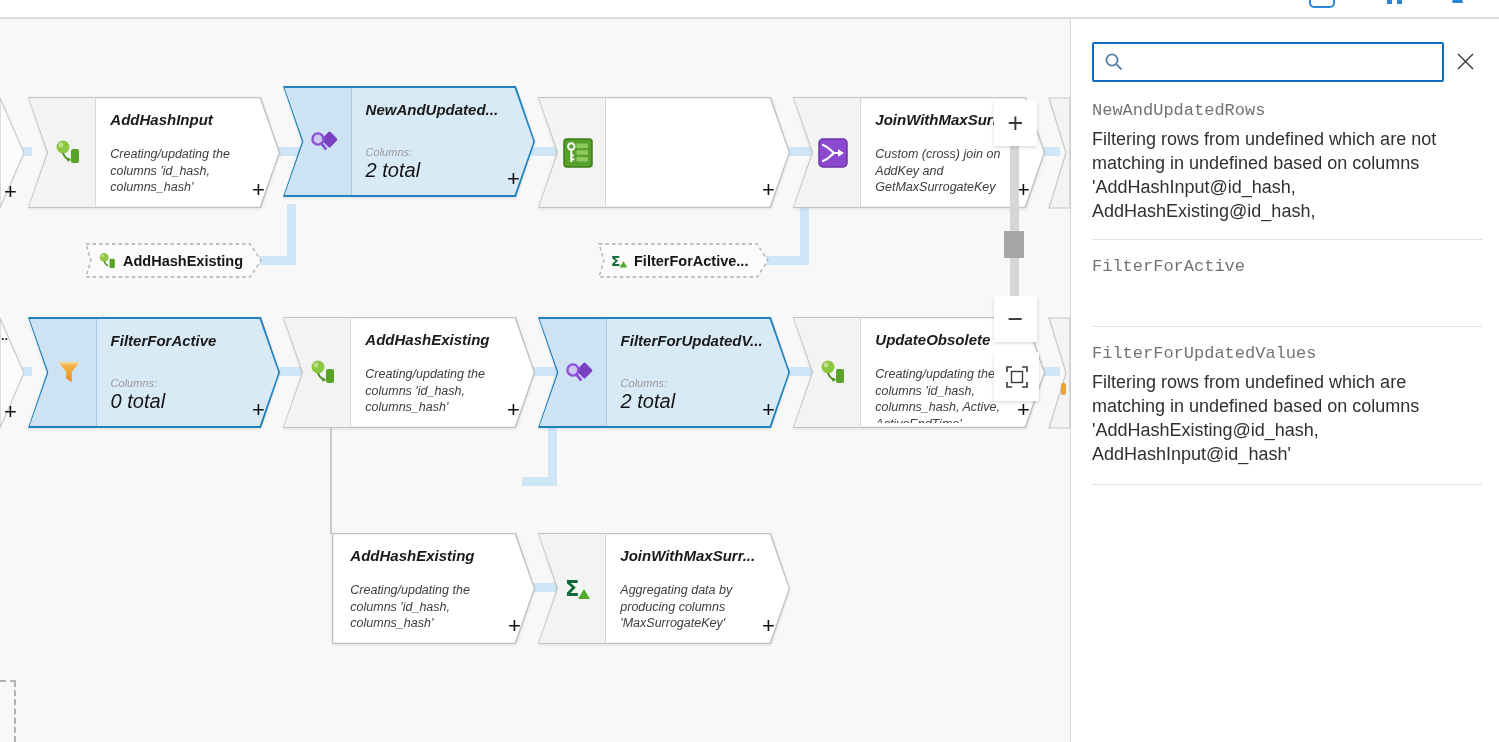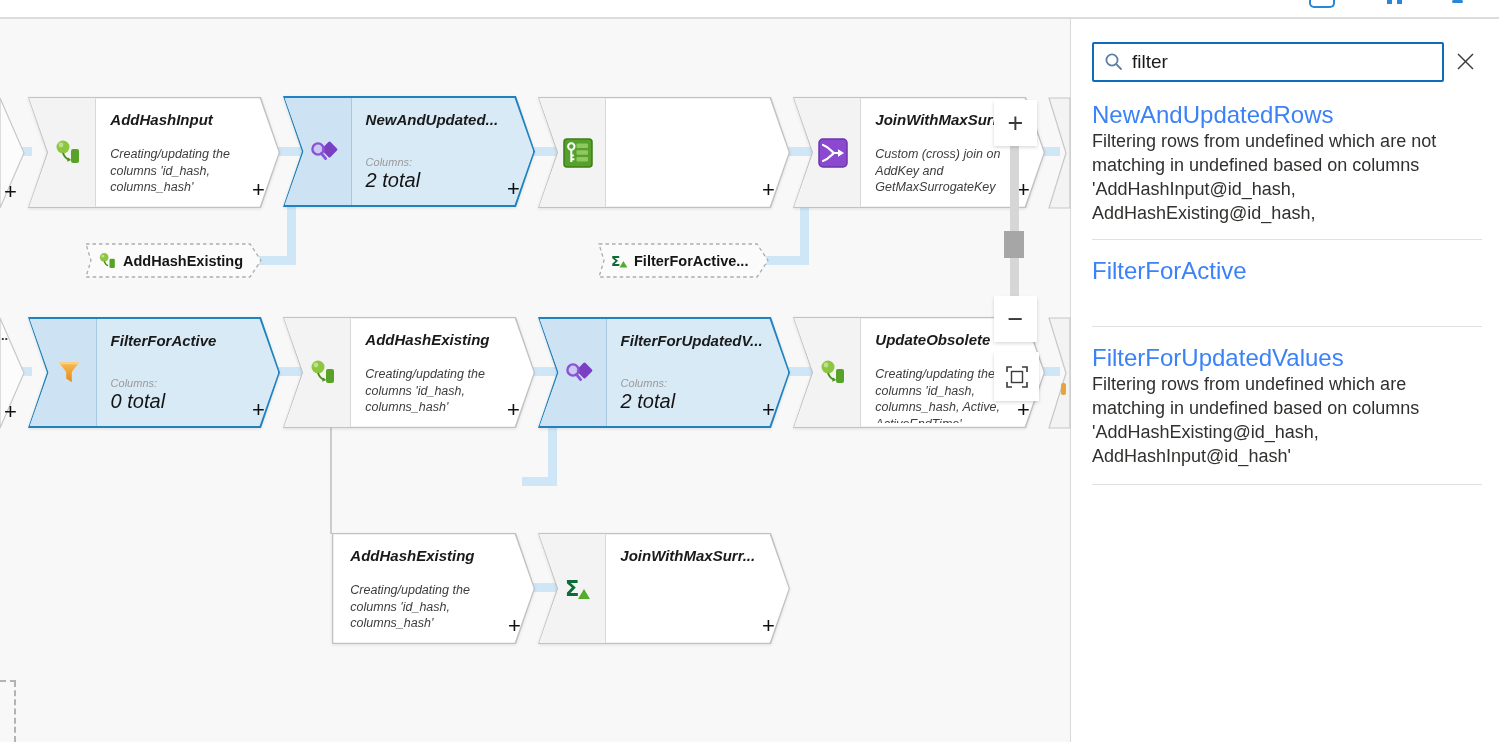--- a/index.html
+++ b/index.html
@@ -60,22 +60,22 @@
   .zhandle{position:absolute;left:1004px;top:231px;width:20px;height:27px;background:#a6a6a6;z-index:5;cursor:grab;}
 
   
   .panel{position:absolute;left:1071px;top:19px;width:428px;height:723px;background:#fff;}
   .searchbox{position:absolute;left:21px;top:23px;width:348px;height:36px;border:2px solid #0f6cbd;border-radius:2px;background:#fff;}
   .searchbox input{position:absolute;left:36px;top:3px;width:300px;height:28px;border:none;outline:none;
     font-family:"Liberation Sans",sans-serif;font-size:19px;color:#1b1a19;background:transparent;}
   .search-glyph{position:absolute;left:10px;top:8px;}
   .close-btn{position:absolute;left:381px;top:29px;width:26px;height:26px;display:flex;align-items:center;justify-content:center;cursor:pointer;}
   .result{position:absolute;left:21px;width:400px;}
-  .rtitle{font-size:24px;color:#3b82f6;cursor:pointer;white-space:nowrap;}
-  .rdesc{font-size:18px;line-height:24px;color:#31302e;white-space:pre-line;}
+  .rtitle{font-size:17px;color:#737373;cursor:pointer;white-space:nowrap;font-family:Liberation Mono, monospace;}
+  .rdesc{font-size:18px;line-height:24px;color:#31302e;white-space:pre-line;margin-top:7px;}
   .rdivider{position:absolute;left:21px;width:390px;height:1px;background:#e1e1e1;}
 </style>
 </head>
 <body>
 
 <div id="root">
 
   <div class="topbar">
     <div class="clip-icon" style="left:1309px;width:22px;height:6px;border-left:2px solid #2a86d6;border-right:2px solid #2a86d6;border-bottom:2px solid #2a86d6;border-radius:0 0 5px 5px;"></div>
     <div class="clip-icon" style="left:1387px;width:5px;height:4px;background:#2a86d6;"></div>
@@ -130,21 +130,21 @@
       <div class="nbody">
         <div class="ntitle">AddHashInput</div>
         <div class="ndesc">Creating/updating the
 columns 'id_hash,
 columns_hash'</div>
       </div>
     </div>
     <div class="plus">+</div>
   </div>
 
-  <div class="node sel" style="left:283px;top:96px;">
+  <div class="node sel" style="left:283px;top:86px;">
     <div class="shell"></div>
     <div class="fill">
       <div class="strip">
         <svg width="30" height="23" viewBox="0 0 30 23">
           <rect x="14.5" y="3.5" width="12" height="12" rx="1.5" transform="rotate(45 20.5 9.5)" fill="#7b3fc4"></rect>
           <circle cx="9" cy="9" r="5.6" fill="#c9aef0" fill-opacity=".5" stroke="#8a53d6" stroke-width="2.4"></circle>
           <line x1="12.6" y1="13.6" x2="16.6" y2="18.6" stroke="#8a53d6" stroke-width="2.8" stroke-linecap="round"></line>
         </svg>
       </div>
       <div class="nbody">
@@ -342,20 +342,23 @@
     <div class="shell"></div>
     <div class="fill">
       <div class="strip">
         <svg width="26" height="24" viewBox="0 0 26 24">
           <text x="0" y="19" font-size="21" font-weight="700" fill="#0c6b36" font-family="DejaVu Sans">Σ</text>
           <path d="M13,22 L25,22 L19,12 Z" fill="#54ad2a"></path>
         </svg>
       </div>
       <div class="nbody">
         <div class="ntitle">JoinWithMaxSurr...</div>
+        <div class="ndesc">Aggregating data by
+producing columns
+'MaxSurrogateKey'</div>
       </div>
     </div>
     <div class="plus">+</div>
   </div>
 
   <div class="zbtn" style="left:994px;top:100px;">+</div>
   <div class="ztrack"></div>
   <div class="zhandle"></div>
   <div class="zbtn" style="left:994px;top:296px;">−</div>
   <div class="zbtn" style="left:994px;top:352px;width:45px;height:49px;">
@@ -364,21 +367,20 @@
       <rect x="6.5" y="6.5" width="11" height="11" fill="none" stroke="#3a3a3a" stroke-width="1.4"></rect>
     </svg>
   </div>
 
   <div class="panel">
     <div class="searchbox">
       <svg class="search-glyph" width="20" height="20" viewBox="0 0 20 20">
         <circle cx="8" cy="8" r="5.6" fill="none" stroke="#5b7ea6" stroke-width="1.8"></circle>
         <line x1="12.2" y1="12.2" x2="17" y2="17" stroke="#5b7ea6" stroke-width="1.8" stroke-linecap="round"></line>
       </svg>
-      <input type="text" value="filter" style="">
     </div>
     <div class="close-btn">
       <svg width="17" height="17" viewBox="0 0 17 17">
         <line x1="1" y1="1" x2="16" y2="16" stroke="#3b3b3b" stroke-width="1.4"></line>
         <line x1="16" y1="1" x2="1" y2="16" stroke="#3b3b3b" stroke-width="1.4"></line>
       </svg>
     </div>
 
     <div class="result" style="top:82px;">
       <div class="rtitle">NewAndUpdatedRows</div>

